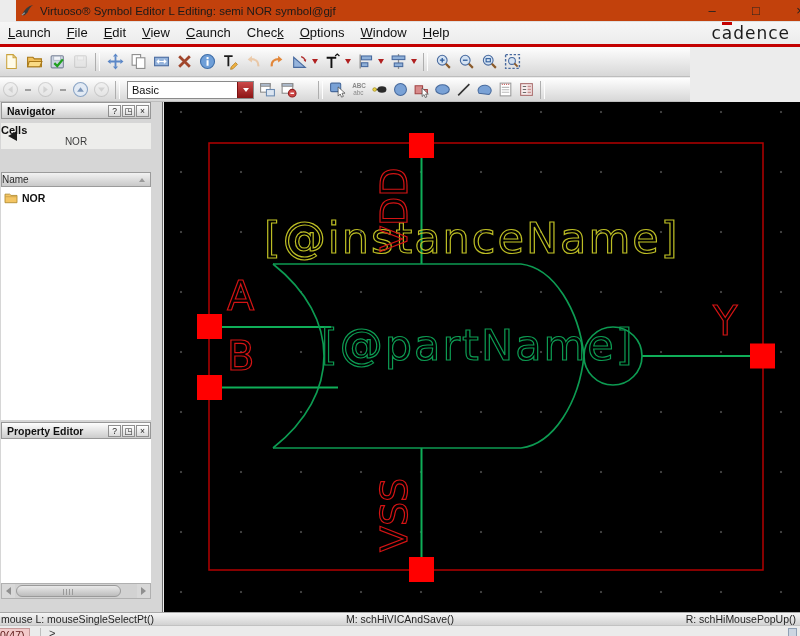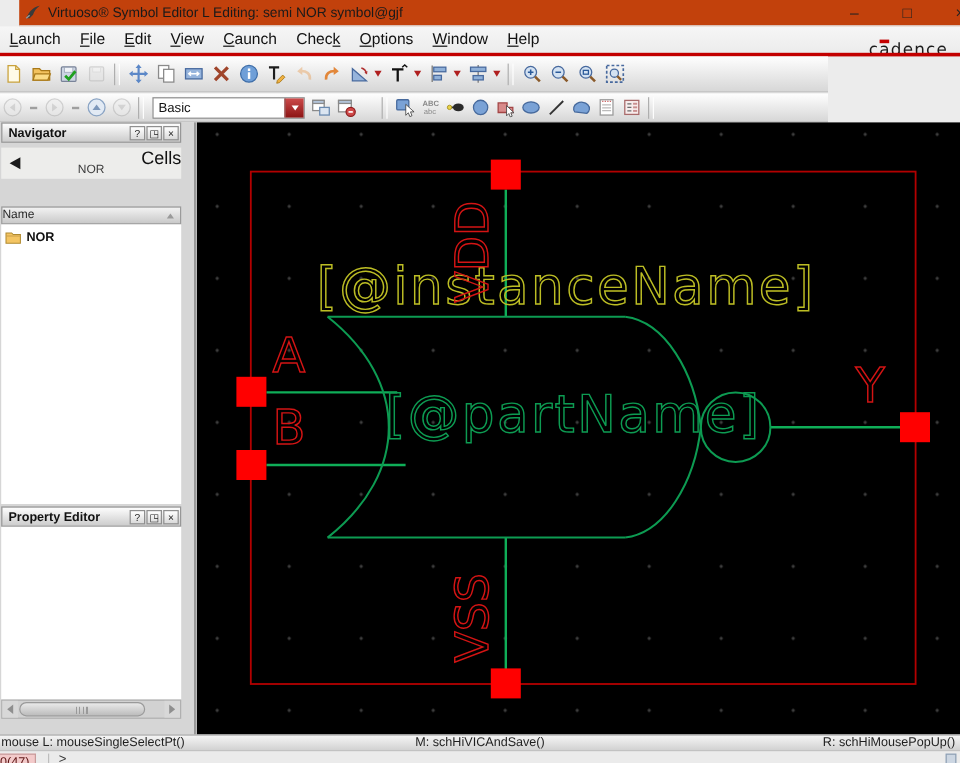--- a/index.html
+++ b/index.html
@@ -11,21 +11,21 @@
   .titlebar { position:absolute; left:16px; top:0; width:800px; height:22px; background:#c2410c; display:flex; align-items:center; border-bottom:1px solid #e0e0e0; }
   .appicon { width:15px; height:15px; margin:0 5px 0 4px; }
   .title { font-size:11.5px; color:#1a1a1a; }
   .wctrls { position:absolute; right:8px; top:0; height:22px; display:flex; align-items:center; gap:28px; }
   .wbtn { font-size:13px; color:#222; width:16px; text-align:center; cursor:default; line-height:20px; }
 
   
   .menubar { position:absolute; left:0; top:22px; width:800px; height:22px; background:linear-gradient(#f6f6f6,#ececec); display:flex; align-items:center; }
   .mi { font-size:13px; color:#111; padding:0 8px; height:22px; line-height:22px; }
   .mi u { text-decoration:underline; }
-  .logo { position:absolute; right:10px; top:12px; font-family:"DejaVu Sans", sans-serif; font-size:14px; font-weight:500; letter-spacing:1px; color:#1c1c1c; }
+  .logo { position:absolute; right:10px; top:1px; font-family:"DejaVu Sans", sans-serif; font-size:17px; font-weight:500; letter-spacing:1px; color:#1c1c1c; }
   .logo-a { position:relative; }
   .logo-a::after { content:""; position:absolute; left:0; right:1px; top:-1px; height:2.5px; background:#c40000; }
 
   .redline { position:absolute; left:0; top:44px; width:800px; height:3px; background:#c30000; }
 
   
   .toolbar { position:absolute; left:0; width:690px; display:flex; align-items:center; background:linear-gradient(#fefefe,#d7d7d7); border-bottom:1px solid #bdbdbd; }
   .tb1 { top:47px; height:30px; }
   .tb2 { top:78px; height:24px; }
   .tbtn { width:23px; height:22px; display:flex; align-items:center; justify-content:center; flex:0 0 auto; }
@@ -42,21 +42,21 @@
   .sp16 { width:16px; flex:0 0 auto; }
 
   
   .main { position:absolute; left:0; top:102px; width:800px; height:510px; }
   .leftpanel { position:absolute; left:0; top:0; width:163px; height:510px; background:#d6d6d6; border-right:1px solid #6f6f6f; }
   .phdr { position:absolute; left:1px; width:150px; height:17px; background:linear-gradient(#fdfdfd,#cccccc); border:1px solid #979797; display:flex; align-items:center; }
   .phdr-title { font-size:10.5px; font-weight:bold; color:#111; padding-left:5px; flex:1; }
   .pbtn { width:13px; height:12px; border:1px solid #8f8f8f; background:linear-gradient(#ffffff,#dadada); font-size:8.5px; line-height:10px; text-align:center; color:#222; margin-right:1px; }
   .cellsrow { position:absolute; left:1px; top:21px; width:150px; height:26px; background:#ededeb; }
   .backtri { position:absolute; left:7px; top:8px; width:0; height:0; border-top:5.5px solid transparent; border-bottom:5.5px solid transparent; border-right:9px solid #1b1b1b; }
-  .cells-t { position:absolute; left:0; top:1px; width:100%; text-align:right; font-size:15px; font-weight:normal; color:#111; }
+  .cells-t { position:absolute; left:0; top:1px; width:100%; text-align:left; font-size:11px; font-weight:bold; color:#111; }
   .cells-n { position:absolute; left:0; top:13px; width:100%; text-align:center; font-size:10px; color:#3c3c3c; }
   .searchrow { position:absolute; left:0; top:47px; width:163px; height:22px; }
   .searchbox { position:absolute; left:0; top:0; width:144px; height:21px; background:#fff; border:1px solid #9a9a9a; display:flex; align-items:center; }
   .searchbox input { border:0; outline:0; flex:1; font-size:11px; color:#333; min-width:0; font-family:"Liberation Sans",sans-serif; }
   .searchbox input::placeholder { color:#9c9c9c; }
   .s-ico { width:13px; height:13px; margin:0 2px 0 3px; flex:0 0 auto; }
   .redbtn { width:15px; height:15px; background:linear-gradient(#c64646,#8c1414); display:flex; align-items:center; justify-content:center; margin-right:2px; border:1px solid #7a1010; flex:0 0 auto; }
   .rtri { position:absolute; right:4px; top:7px; width:0; height:0; border-left:4.5px solid transparent; border-right:4.5px solid transparent; border-top:6px solid #c22626; }
   .namehdr { position:absolute; left:1px; top:70px; width:150px; height:15px; background:linear-gradient(#f2f2f2,#c9c9c9); border:1px solid #9b9b9b; }
   .namehdr-t { position:absolute; width:100%; text-align:left; top:1px; font-size:10px; color:#2a2a2a; }

